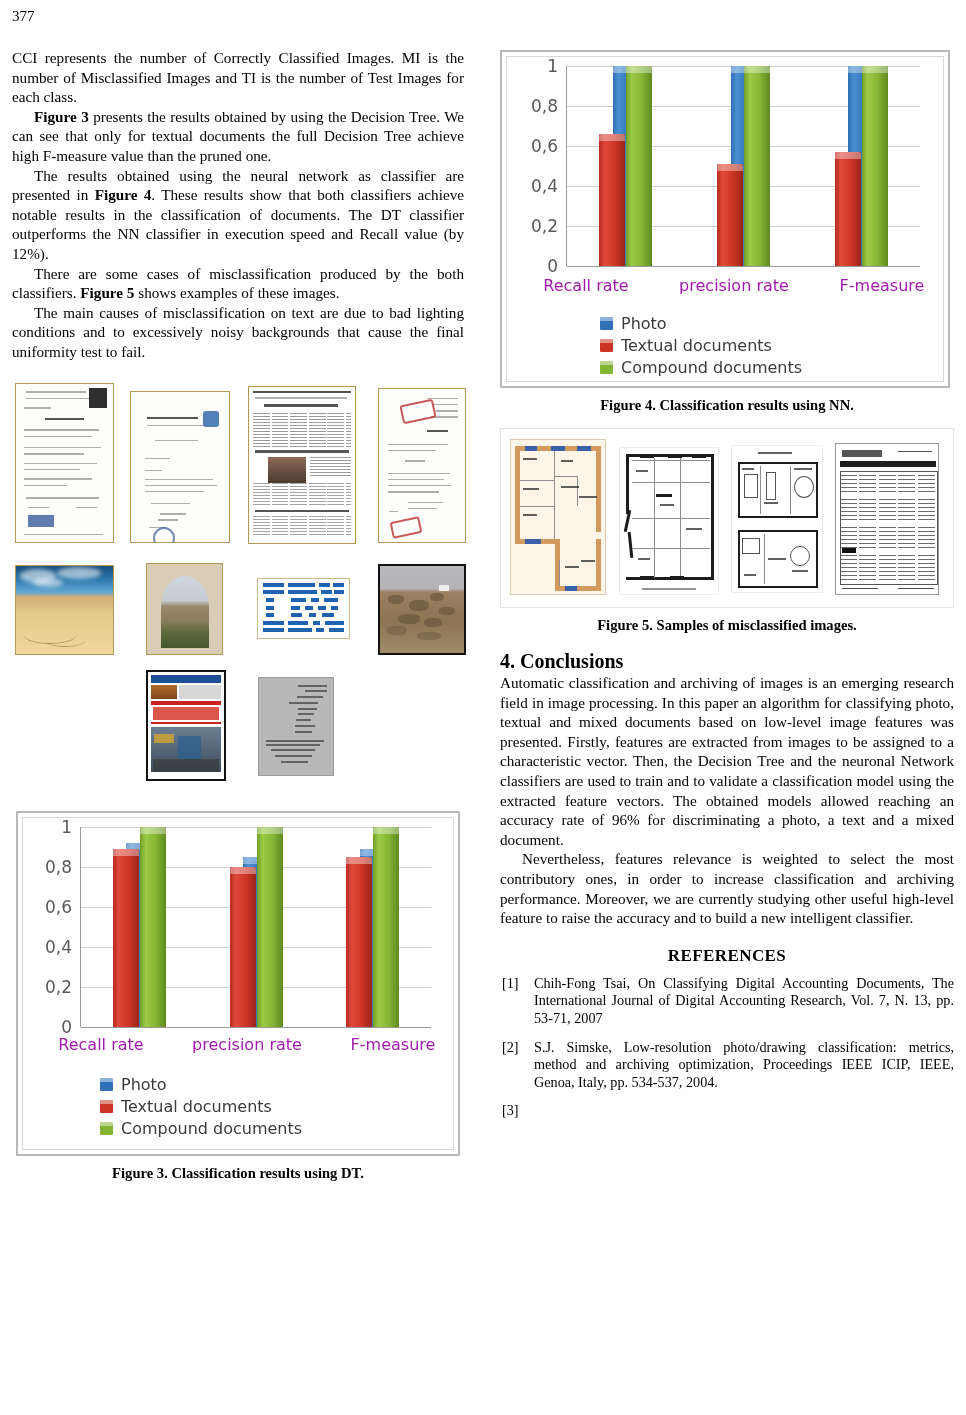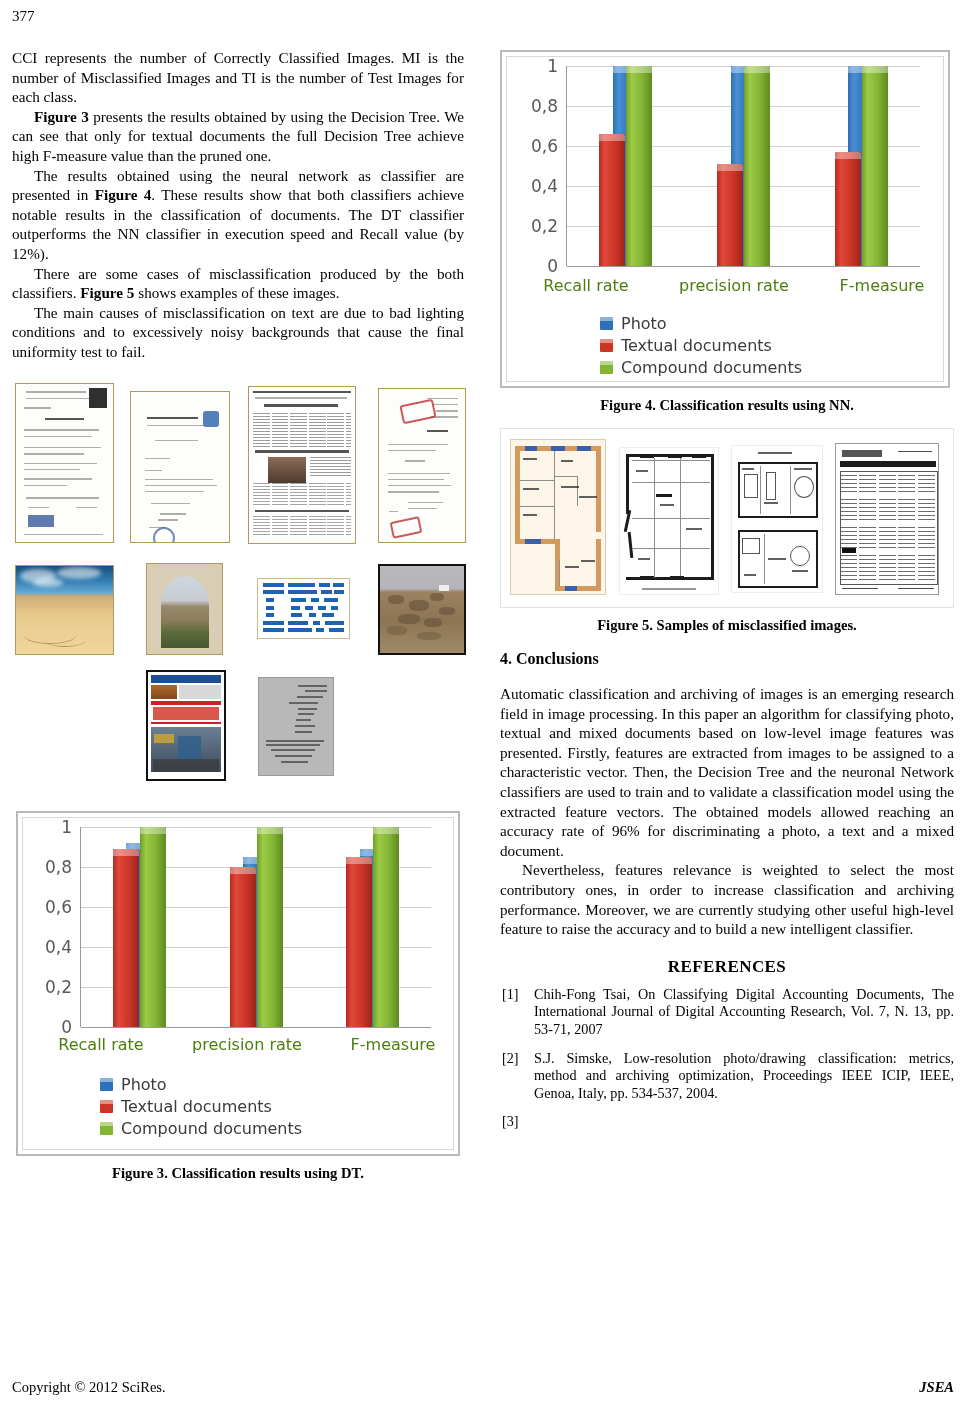--- a/index.html
+++ b/index.html
@@ -37,22 +37,22 @@
     font-size: 15.2px;
     line-height: 19.6px;
     text-align: justify;
     text-indent: 22px;
     hyphens: manual;
   }
   p.body.noindent { text-indent: 0; }
   b { font-weight: bold; }
 
   h2.section {
-    font-size: 16px; font-weight: bold;
-    margin: 16px 0 16px 0; text-indent: 0;
+    font-size: 20px; font-weight: bold;
+    margin: 16px 0 0 0; text-indent: 0;
   }
   h2.refs {
     font-size: 17px; font-weight: bold; text-align: center;
     margin: 18px 0 9px 0; letter-spacing: .4px;
   }
 
   
   .caption {
     text-align: center; font-weight: bold;
     font-size: 14.6px; margin: 9px 0 0 0;
@@ -125,21 +125,21 @@
     position: absolute; left: 0; right: 0; top: 0; height: 7px;
     background: rgba(255,255,255,.38);
     border-radius: 2px 2px 0 0;
   }
   .bar.blue  { background: linear-gradient(to right,#2d6fb5 0%,#4a8fd4 22%,#2f71b8 62%,#1f5690 100%); }
   .bar.red   { background: linear-gradient(to right,#b52a20 0%,#e0483a 22%,#cc3526 62%,#9c241b 100%); }
   .bar.green { background: linear-gradient(to right,#6f9e28 0%,#9ccb45 22%,#83b434 62%,#5e8a1f 100%); }
   .xlabels {
     position: absolute; left: 28px; right: 10px;
     display: flex; font-family: "DejaVu Sans", sans-serif;
-    font-size: 16px; color: #4d7c0f; gap: 36px;
+    font-size: 16px; color: #a21caf; gap: 36px;
   }
   .xlabels span { flex: 1 1 0; text-align: center; }
   .legend {
     position: absolute;
     font-family: "DejaVu Sans", sans-serif;
     font-size: 16px; color: #3b3b3b;
   }
   .legend .row { display: flex; align-items: center; margin-bottom: 3px; }
   .legend .swatch {
     width: 13px; height: 13px; margin-right: 8px; border-radius: 1px;
@@ -724,18 +724,14 @@
     </div>
     <div class="ref">
       <span class="num">[2]</span>
       <span>S.J. Simske, Low-resolution photo/drawing classification: metrics, method and archiving optimization, Proceedings IEEE ICIP, IEEE, Genoa, Italy, pp. 534-537, 2004.</span>
     </div>
     <div class="ref">
       <span class="num">[3]</span>
     </div>
   </div>
 
-  <div class="footer">
-    <div class="copy">Copyright © 2012 SciRes.</div>
-    <div class="jrnl">JSEA</div>
-  </div>
 
 </div>
 
 </body></html>

